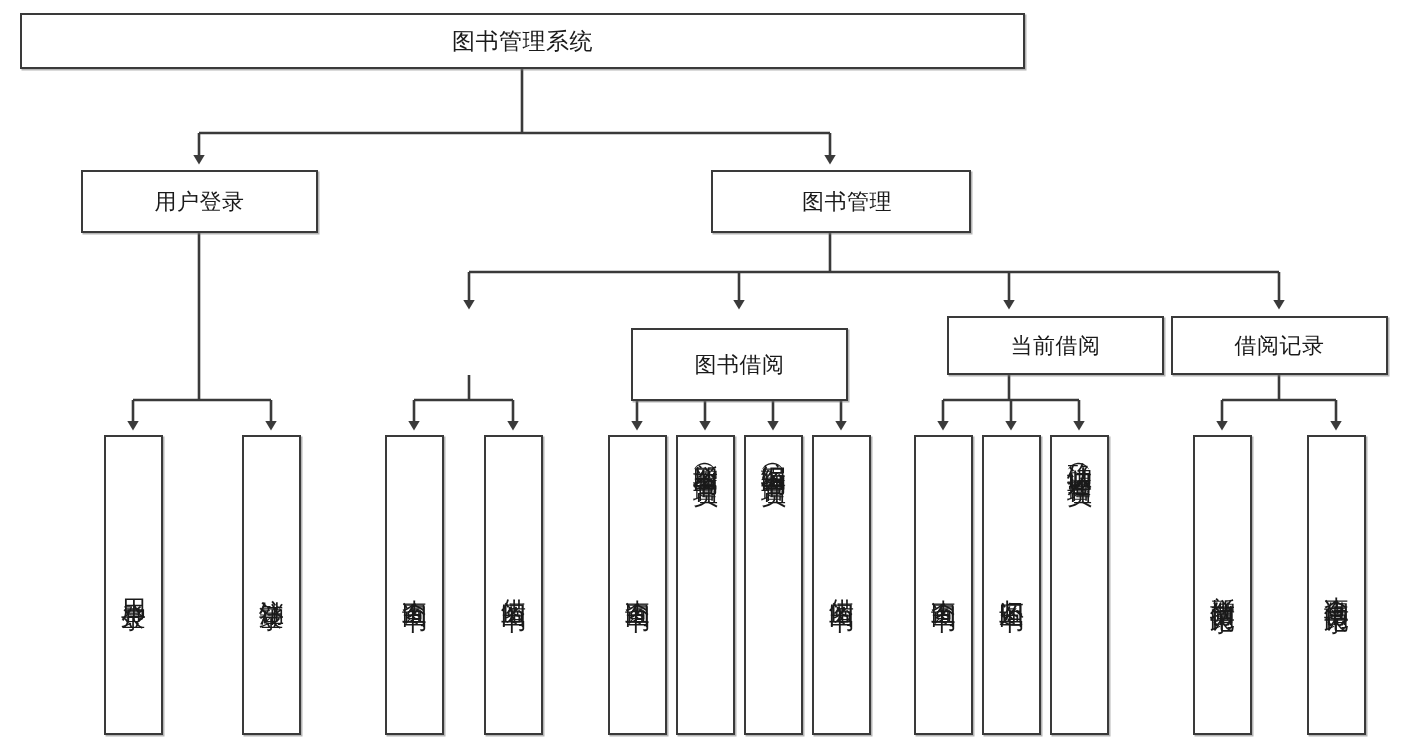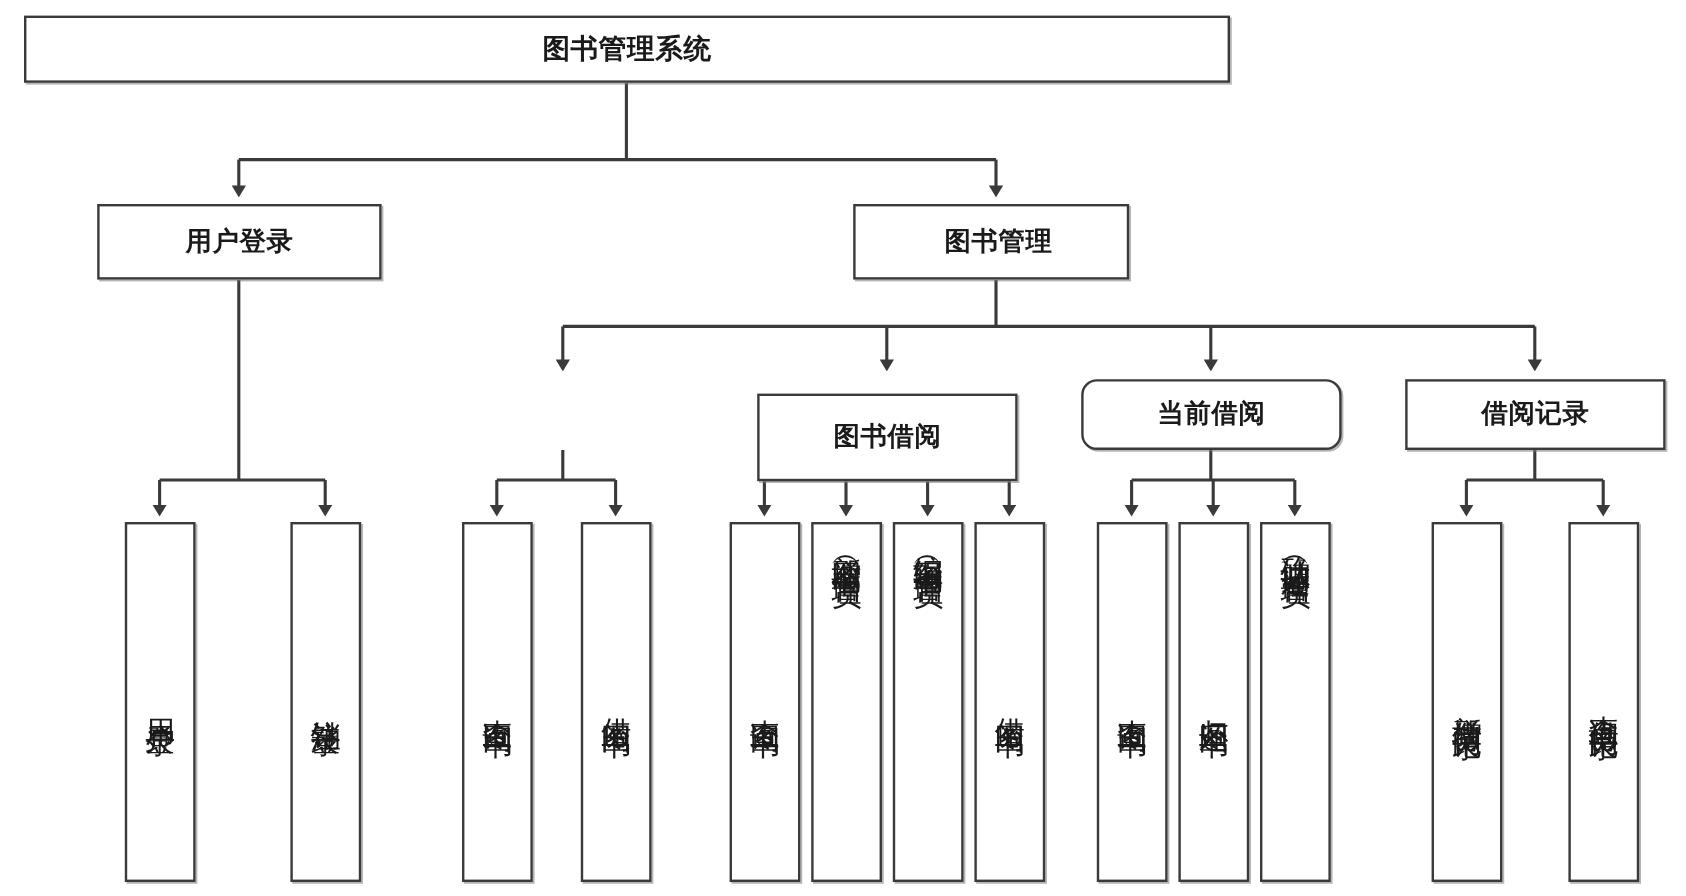--- a/index.html
+++ b/index.html
@@ -40,21 +40,20 @@
   .node-label {
     color: #1a1a1a;
     text-align: center;
     line-height: 1.16;
     white-space: pre;
   }
   
   .node.horizontal .node-label {
     font-size: 22px;
     letter-spacing: 0.5px;
-    font-weight: bold;
   }
   .node.root .node-label {
     font-size: 23px;
   }
   
   .node.leaf {
     align-items: center;
     justify-content: center;
     padding: 6px 0;
   }
@@ -136,30 +135,30 @@
   </svg>
 
   <div class="node horizontal root" style="left:20px; top:13px; width:1005px; height:56px;">
     <span class="node-label">图书管理系统</span>
   </div>
 
   <div class="node horizontal" style="left:81px; top:170px; width:237px; height:63px;">
     <span class="node-label">用户登录</span>
   </div>
 
-  <div class="node horizontal" style="left:711px; top:170px; width:230px; height:63px;padding-left:12px;">
+  <div class="node horizontal" style="left:711px; top:170px; width:260px; height:63px;padding-left:12px;">
     <span class="node-label">图书管理</span>
   </div>
 
 
   <div class="node horizontal" style="left:631px; top:328px; width:217px; height:73px;align-items:center;">
     <span class="node-label">图书借阅</span>
   </div>
 
-  <div class="node horizontal" style="left:901px; top:316px; width:217px; height:59px;border-radius:13px;">
+  <div class="node horizontal" style="left:947px; top:316px; width:217px; height:59px;">
     <span class="node-label">当前借阅</span>
   </div>
 
   <div class="node horizontal" style="left:1171px; top:316px; width:217px; height:59px;align-items:center;">
     <span class="node-label">借阅记录</span>
   </div>
 
   <div class="node leaf" style="left:104px; top:435px; width:59px; height:300px;">
     <span class="node-label">用户登录</span>
   </div>

